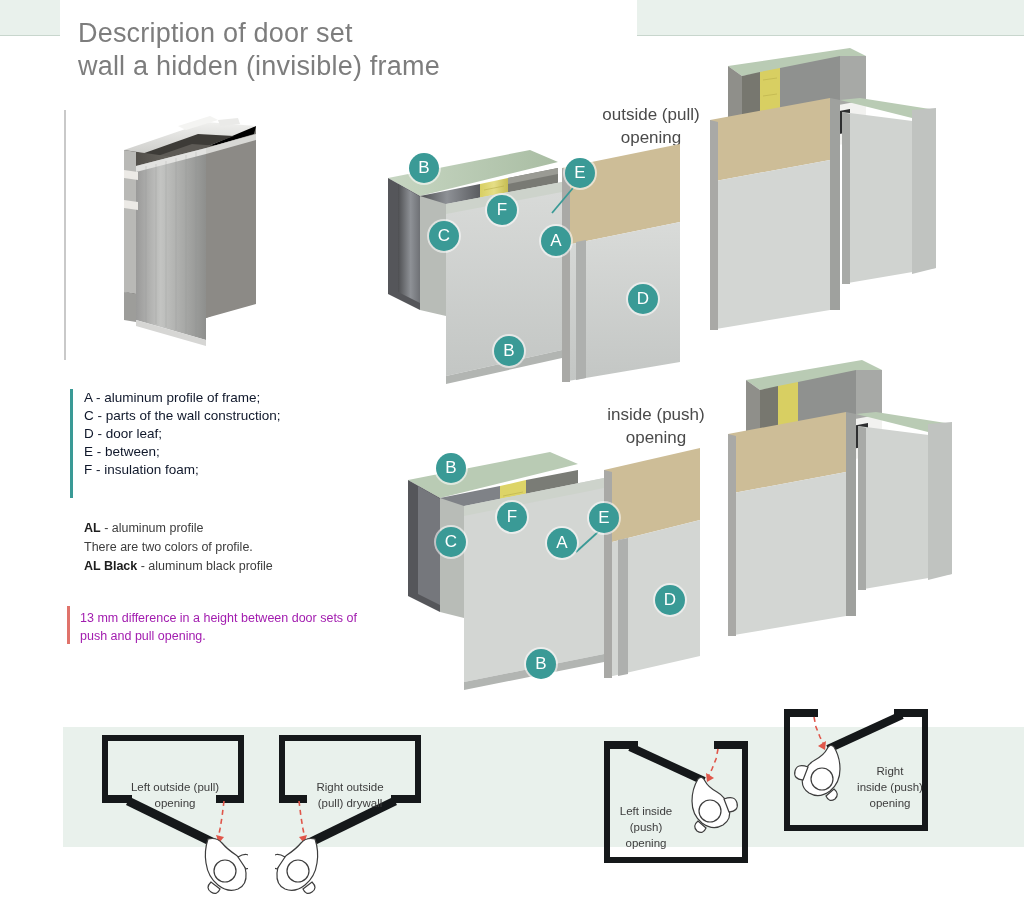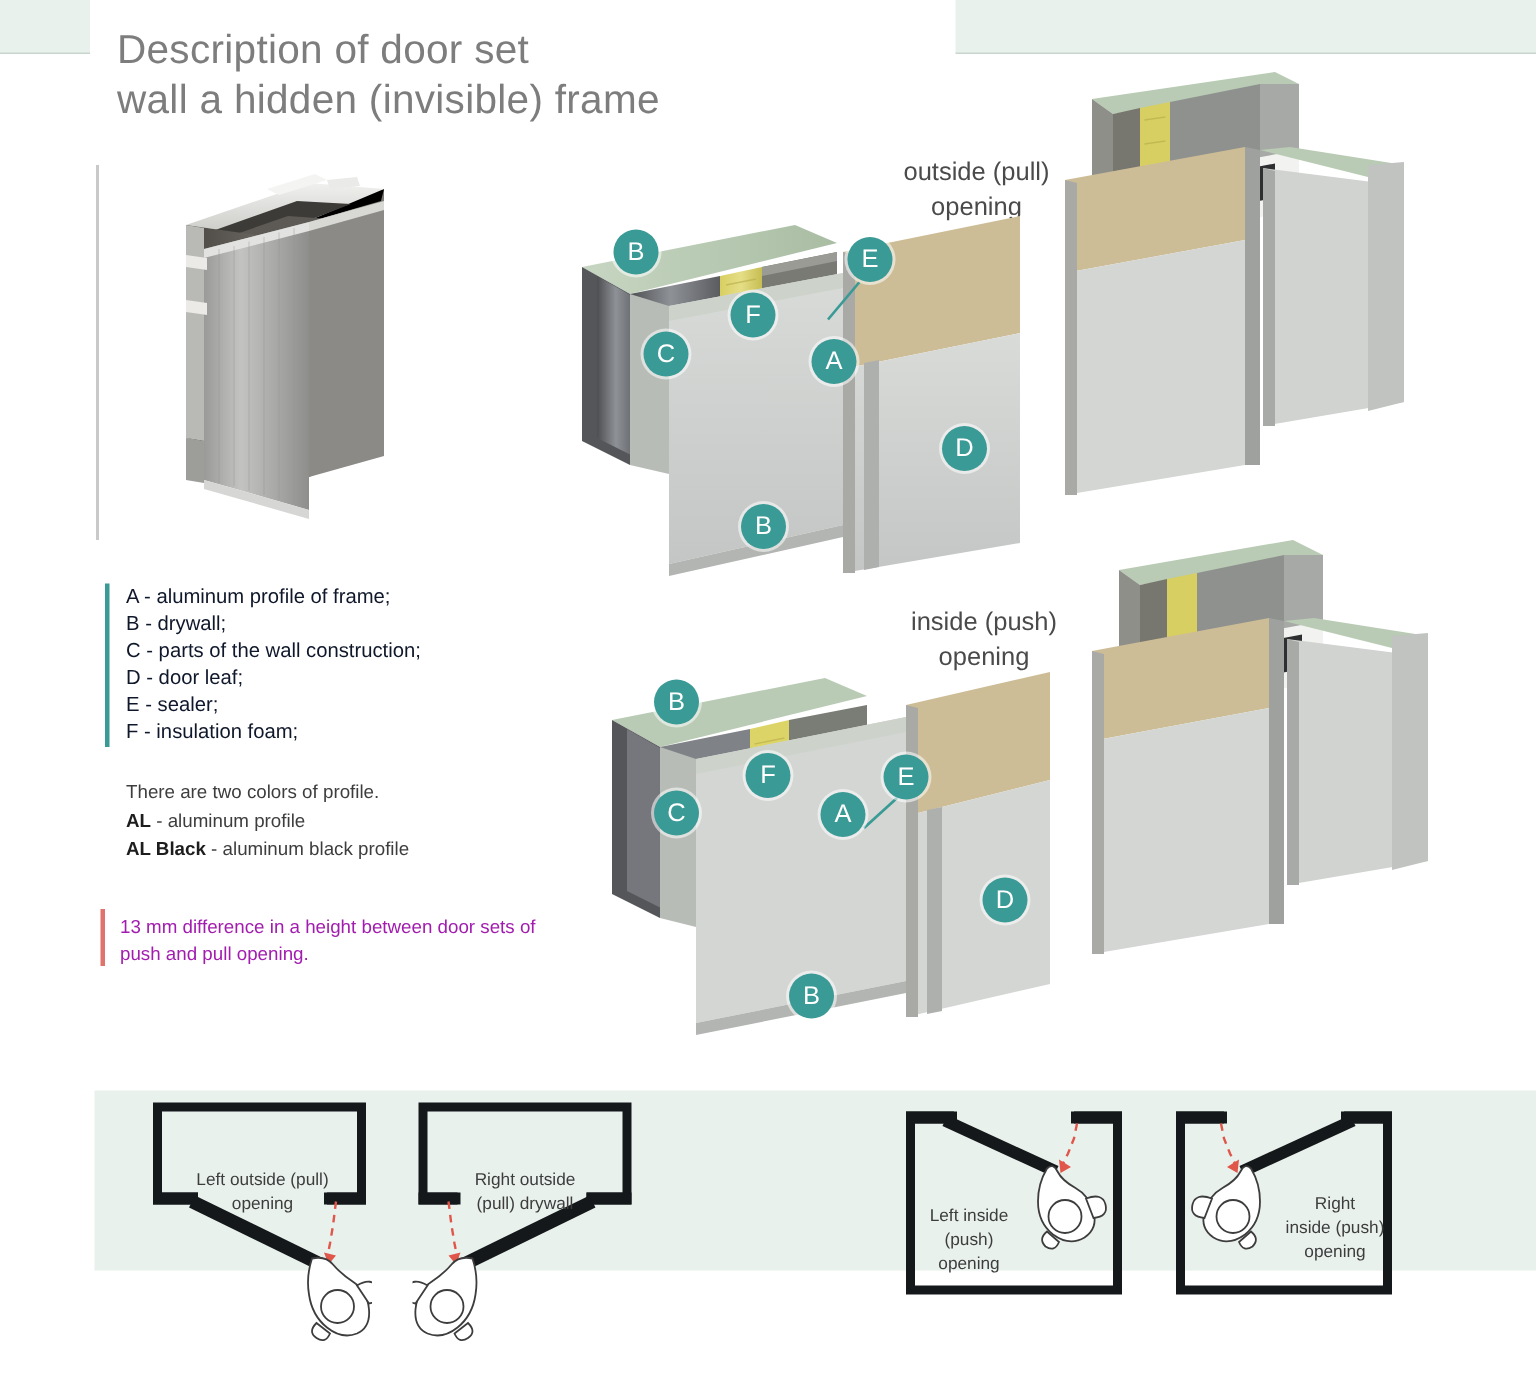--- a/index.html
+++ b/index.html
@@ -157,30 +157,29 @@
 
     <polygon points="90,18 122,8 130,12 98,22" fill="#f4f4f2"></polygon>
     <polygon points="130,12 150,10 152,16 132,18" fill="#eaeae8"></polygon>
     <polygon points="36,62 50,64 50,72 36,70" fill="#eceae6"></polygon>
     <polygon points="36,92 50,94 50,102 36,100" fill="#eceae6"></polygon>
   </svg>
 
   <div class="legend-bar"></div>
   <div class="legend">
     <div>A - aluminum profile of frame;</div>
-    <div>B - drywall;</div>
     <div>C - parts of the wall construction;</div>
     <div>D - door leaf;</div>
-    <div>E - sealer;</div>
+    <div>E - between;</div>
     <div>F - insulation foam;</div>
   </div>
 
   <div class="note-block">
+    <div><b>AL</b><span> - aluminum profile</span></div>
     <div>There are two colors of profile.</div>
-    <div><b>AL</b><span> - aluminum profile</span></div>
     <div><b>AL Black</b><span> - aluminum black profile</span></div>
   </div>
 
   <div class="warn-bar"></div>
   <div class="warn-text">13 mm difference in a height between door sets of push and pull opening.</div>
 
   <div class="caption cap-pull">outside (pull)
 opening</div>
   <div class="caption cap-push">inside (push)
 opening</div>
@@ -418,21 +417,21 @@
         <circle cx="110" cy="74" r="11"></circle>
         <path d="M124,62 q11,-4 13,4 q2,8 -8,9 z"></path>
         <path d="M98,84 q-6,5 -1,10 q6,4 9,-3 z"></path>
       </g>
     </svg>
     <div class="label" style="left:-2px;top:30px;width:96px;">Left inside
 (push)
 opening</div>
   </div>
 
-  <div class="plan" style="left:780px;top:737px;width:152px;height:130px;">
+  <div class="plan" style="left:780px;top:705px;width:152px;height:130px;">
     <svg viewBox="0 0 152 130" width="152" height="130" xmlns="http://www.w3.org/2000/svg">
       <path d="M4,4 H36 V12 H10 V120 H142 V12 H116 V4 H148 V126 H4 Z" fill="#15181a"></path>
       <rect x="4" y="4" width="34" height="8" fill="#15181a"></rect>
       <rect x="114" y="4" width="34" height="8" fill="#15181a"></rect>
       <g stroke="#15181a" stroke-width="8" stroke-linecap="butt">
         <line x1="122" y1="10" x2="48" y2="44"></line>
       </g>
       <path d="M34,12 L36,22 L40,32 L44,40" stroke="#e0564a" stroke-width="1.6" fill="none" stroke-dasharray="5,4"></path>
       <path d="M46,36 l-1,9 l-7,-4 z" fill="#e0564a"></path>
       <g fill="#ffffff" stroke="#3d3d3d" stroke-width="1.2">

